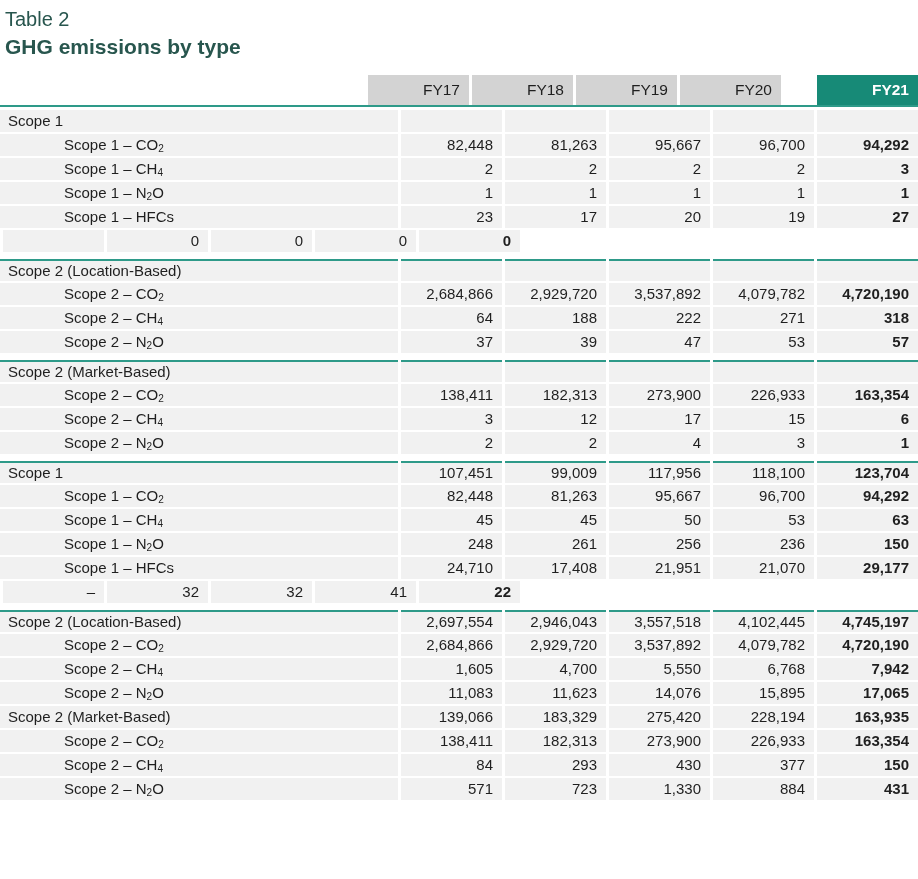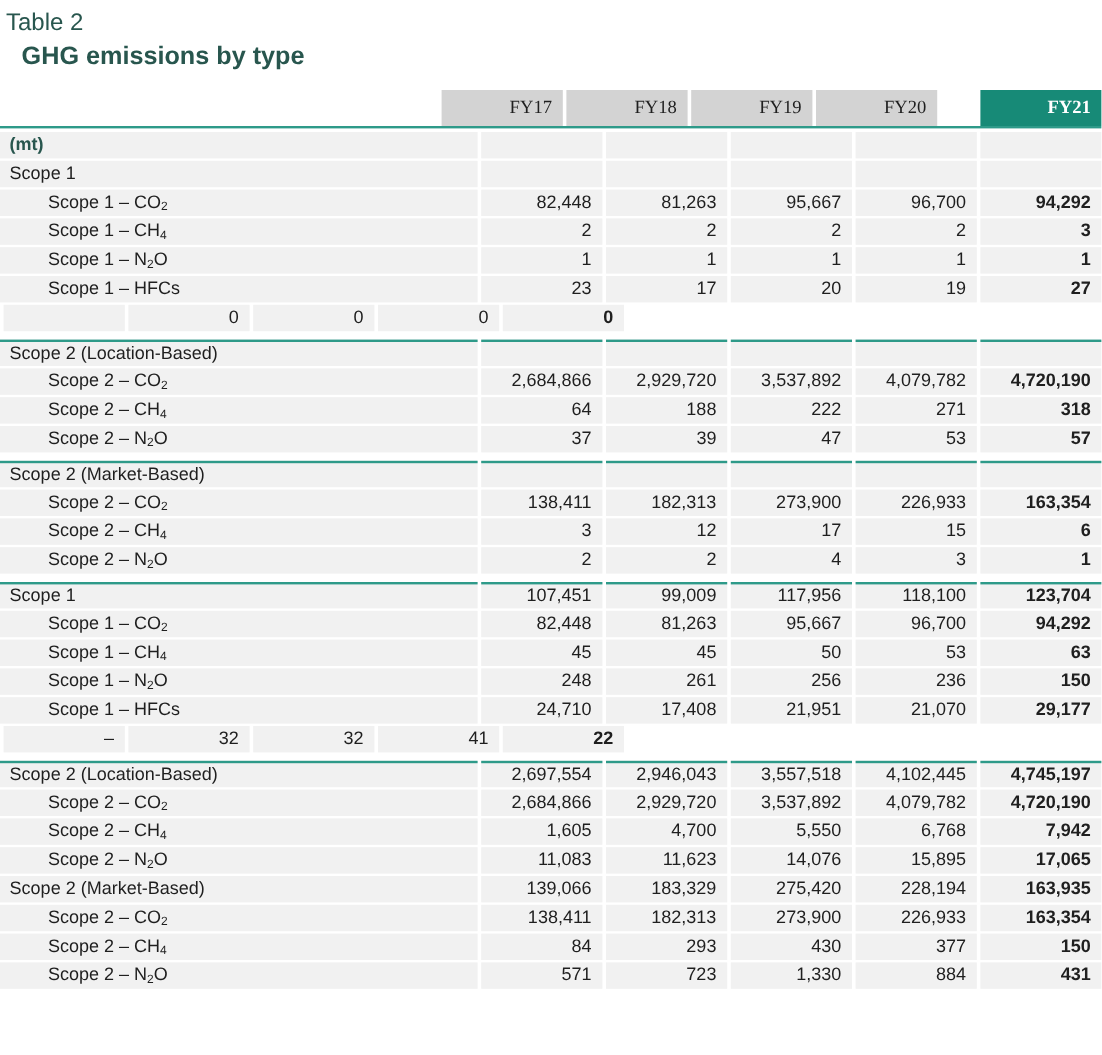--- a/index.html
+++ b/index.html
@@ -20,46 +20,46 @@
   }
   .page{width:918px;padding-top:7px;}
   .eyebrow{
     color:var(--accent-dark);
     font-size:20px;line-height:1.2;
     padding-left:5px;font-weight:400;
   }
   .title{
     color:var(--accent-dark);
     font-size:21px;line-height:1.3;
-    padding-left:18px;font-weight:700;
+    padding-left:5px;font-weight:700;
     margin-top:2px;
   }
   
   .header-row{display:flex;margin-top:15px;height:30px;}
   .header-row .spacer{flex:1 1 auto;}
   .col-head{
     width:101px;margin-left:3px;flex:0 0 101px;
     background:var(--header-gray);
     font-size:15.5px;line-height:30px;text-align:right;
-    padding-right:9px;color:var(--text);font-family:Liberation Serif, serif;
+    padding-right:9px;color:var(--text);
   }
   .col-head.accent{background:var(--header-teal);color:#fff;font-weight:700;margin-left:36px;}
   .header-rule{height:2px;background:var(--separator);width:918px;}
   
   .tbody{margin-top:3px;}
   .section{margin-top:0;}
   .section.separated{margin-top:7px;}
   .row{display:flex;margin-bottom:2px;}
   .cell{
     background:var(--cell-bg);
     height:22px;line-height:22px;font-size:15px;
     white-space:nowrap;overflow:hidden;
   }
   .cell.label{flex:1 1 auto;padding-left:8px;text-align:left;}
-  .cell.label.indent1{padding-left:40px;}
+  .cell.label.indent1{padding-left:64px;}
   .cell.val{flex:0 0 101px;width:101px;margin-left:3px;text-align:right;padding-right:9px;}
   .row .cell:last-child{font-weight:700;}
   .section.separated .row:first-child .cell{border-top:2px solid var(--separator);line-height:20px;}
   .row.unit .cell.label{color:var(--accent-dark);font-weight:700;}
   .cell sub{font-size:10px;vertical-align:-2px;line-height:0;}
   .cell sup{font-size:10px;vertical-align:5px;line-height:0;}
 </style>
 </head>
 <body>
 
@@ -72,28 +72,20 @@
     <div class="col-head">FY17</div>
     <div class="col-head">FY18</div>
     <div class="col-head">FY19</div>
     <div class="col-head">FY20</div>
     <div class="col-head accent">FY21</div>
   </div>
   <div class="header-rule"></div>
 
   <div class="tbody" id="table-body">
       <div class="section">
-        <div class="row unit">
-          <div class="cell label">(mt)</div>
-          <div class="cell val"></div>
-          <div class="cell val"></div>
-          <div class="cell val"></div>
-          <div class="cell val"></div>
-          <div class="cell val"></div>
-        </div>
         <div class="row">
           <div class="cell label">Scope 1</div>
           <div class="cell val"></div>
           <div class="cell val"></div>
           <div class="cell val"></div>
           <div class="cell val"></div>
           <div class="cell val"></div>
         </div>
         <div class="row">
           <div class="cell label indent1">Scope 1 – CO<sub>2</sub></div>

